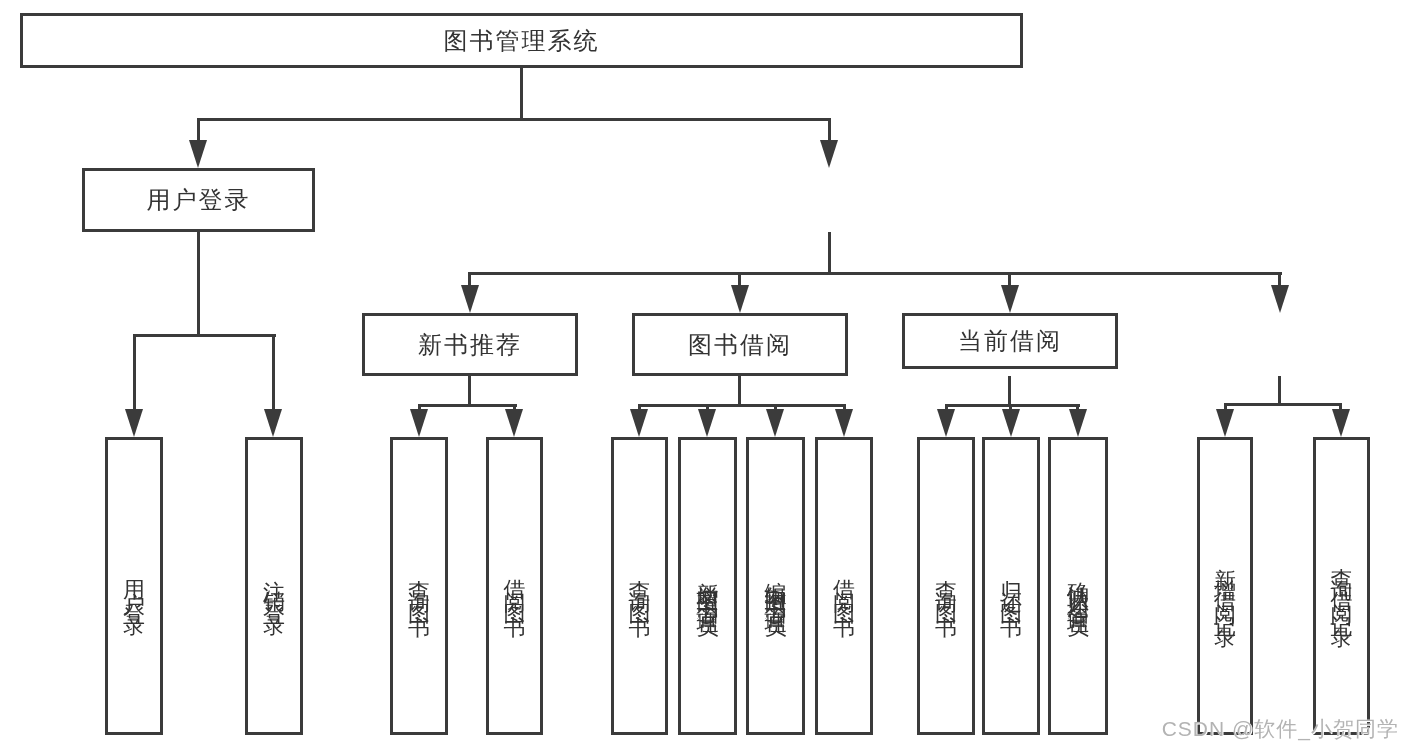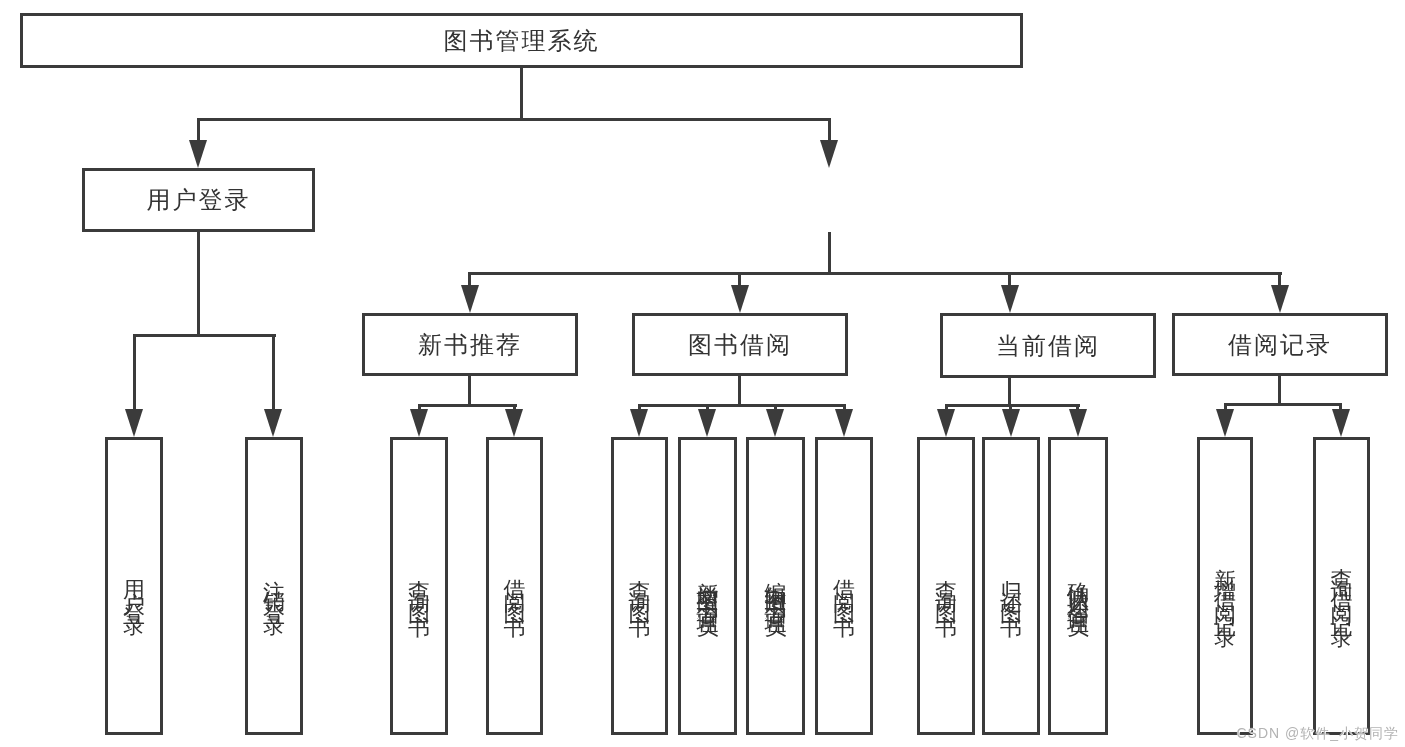--- a/index.html
+++ b/index.html
@@ -45,21 +45,21 @@
     position: absolute;
     width: 0; height: 0;
     border-left: 9px solid transparent;
     border-right: 9px solid transparent;
     border-top: 28px solid #3b3b3b;
   }
   .watermark {
     position: absolute;
     right: 6px;
     bottom: 4px;
-    font-size: 14px;
+    font-size: 21px;
     color: #b3b3b3;
     letter-spacing: 1px;
     text-shadow: 0 0 1px #ffffff, 1px 1px 0 #ffffff;
   }
 </style>
 </head>
 <body>
 
 <div id="canvas">
 
@@ -87,22 +87,21 @@
   <div class="ar" style="left:461px; top:285px;"></div>
   <div class="vl" style="left:738px; top:272px; height:18px;"></div>
   <div class="ar" style="left:731px; top:285px;"></div>
   <div class="vl" style="left:1008px; top:272px; height:18px;"></div>
   <div class="ar" style="left:1001px; top:285px;"></div>
   <div class="vl" style="left:1278px; top:272px; height:18px;"></div>
   <div class="ar" style="left:1271px; top:285px;"></div>
 
   <div class="box" style="left:632px; top:313px; width:216px; height:63px;">图书借阅</div>
   <div class="box" style="left:362px; top:313px; width:216px; height:63px;">新书推荐</div>
-  <div class="box" style="left:940px; top:313px; width:216px; height:65px;">当前借阅</div>
-  <div class="box" style="left:1172px; top:313px; width:216px; height:63px;">借阅记录</div>
+  <div class="box" style="left:902px; top:313px; width:216px; height:56px;">当前借阅</div>
 
   <div class="vl" style="left:468px; top:376px; height:31px;"></div>
   <div class="hl" style="left:418px; top:404px; width:99px;"></div>
   <div class="vl" style="left:418px; top:404px; height:12px;"></div>
   <div class="ar" style="left:410px; top:409px;"></div>
   <div class="vl" style="left:513px; top:404px; height:12px;"></div>
   <div class="ar" style="left:505px; top:409px;"></div>
 
   <div class="vl" style="left:738px; top:376px; height:31px;"></div>
   <div class="hl" style="left:638px; top:404px; width:208px;"></div>

